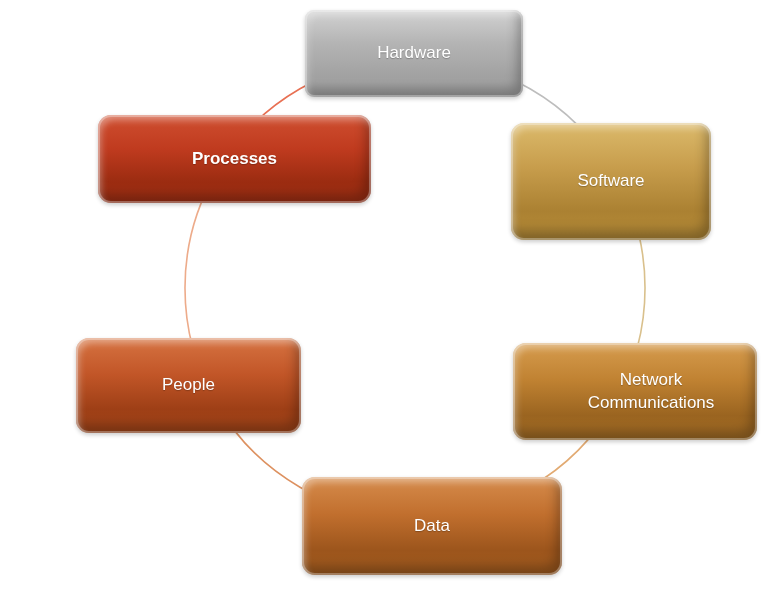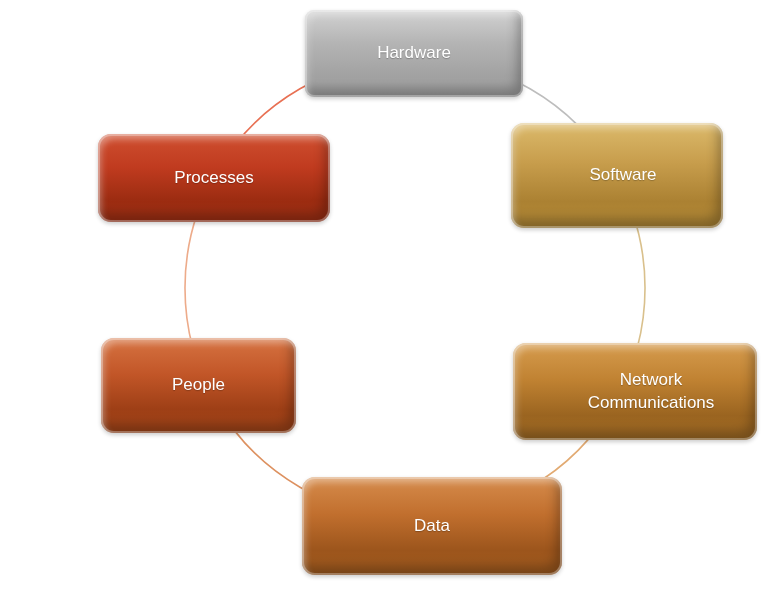--- a/index.html
+++ b/index.html
@@ -56,41 +56,41 @@
       inset -5px -9px 12px rgba(0,0,0,0.30),
       0 2px 4px rgba(0,0,0,0.20);
   }
   .node-label { padding: 0 18px; }
   .node-hardware {
     left: 305px; top: 10px; width: 218px; height: 87px;
     background: linear-gradient(180deg, #d2d2d2 0%, #b4b4b4 38%, #a2a2a2 75%, #ababab 100%);
     border-radius: 9px;
   }
   .node-software {
-    left: 511px; top: 123px; width: 200px; height: 105px;
+    left: 511px; top: 123px; width: 200px; height: 117px;
     background: linear-gradient(180deg, #dcba6b 0%, #c79d4c 38%, #ab8132 75%, #b68c38 100%);
-    padding-left: 12px;
   }
   .node-network {
     left: 513px; top: 343px; width: 212px; height: 97px;
     background: linear-gradient(180deg, #d69c4e 0%, #c08232 38%, #9a6420 75%, #a66f26 100%);
     padding-left: 32px;
   }
   .node-network .node-label { max-width: 165px; }
   .node-data {
     left: 302px; top: 477px; width: 260px; height: 98px;
     background: linear-gradient(180deg, #d68c4c 0%, #c16f2e 38%, #9c551c 75%, #a85f20 100%);
   }
   .node-people {
-    left: 101px; top: 338px; width: 195px; height: 95px;
+    left: 76px; top: 338px; width: 225px; height: 95px;
     background: linear-gradient(180deg, #d67341 0%, #c25628 38%, #9e3f16 75%, #aa481a 100%);
   }
   .node-processes {
-    left: 98px; top: 134px; width: 232px; height: 88px;
+    left: 98px; top: 115px; width: 273px; height: 88px;
     background: linear-gradient(180deg, #cf4f30 0%, #c03b1f 38%, #9c2c11 75%, #a83215 100%);
+    font-weight: bold;
   }
 </style>
 </head>
 <body>
 
 <div class="canvas">
 
   <svg class="ring" viewBox="0 0 768 589" aria-hidden="true">
     <path d="M415 58 A230 230 0 0 1 614.2 173" stroke="#bdbdbd"></path>
     <path d="M614.2 173 A230 230 0 0 1 614.2 403" stroke="#d9c08c"></path>

